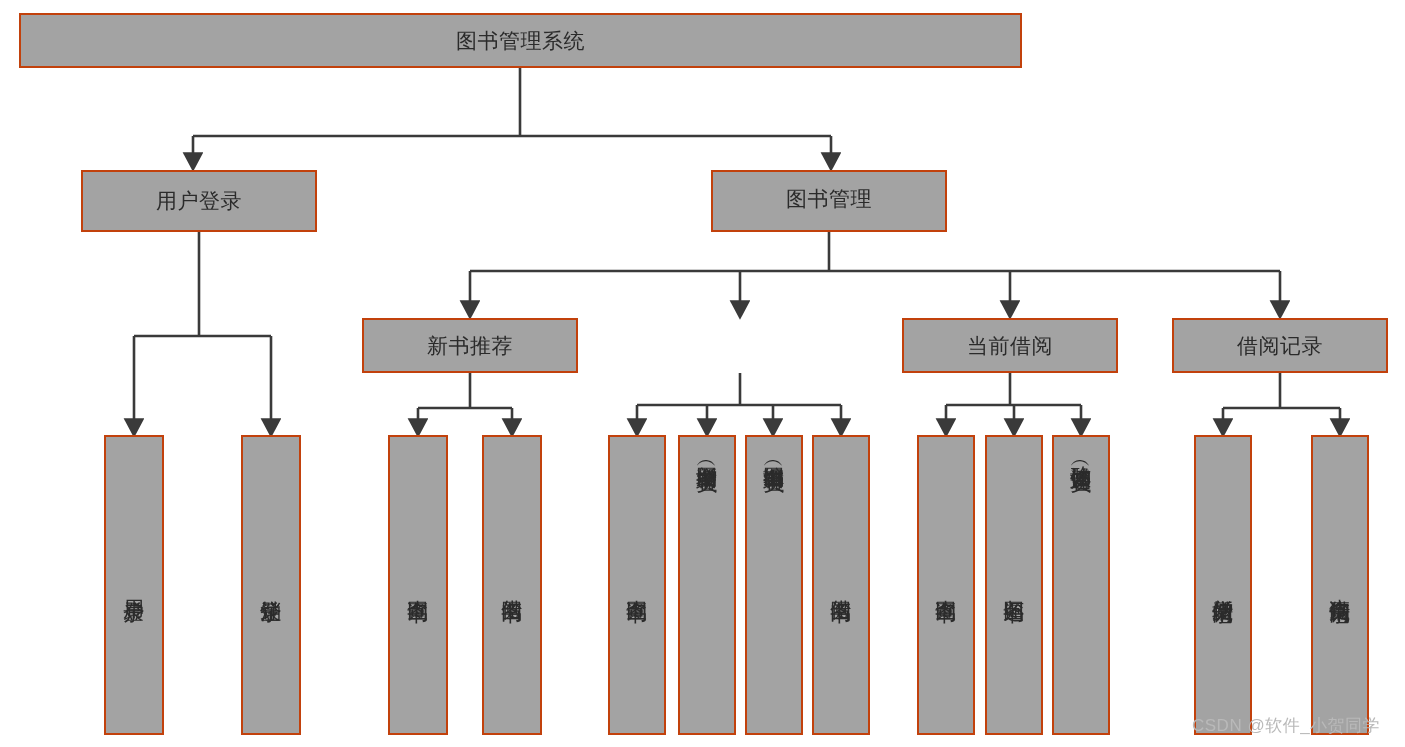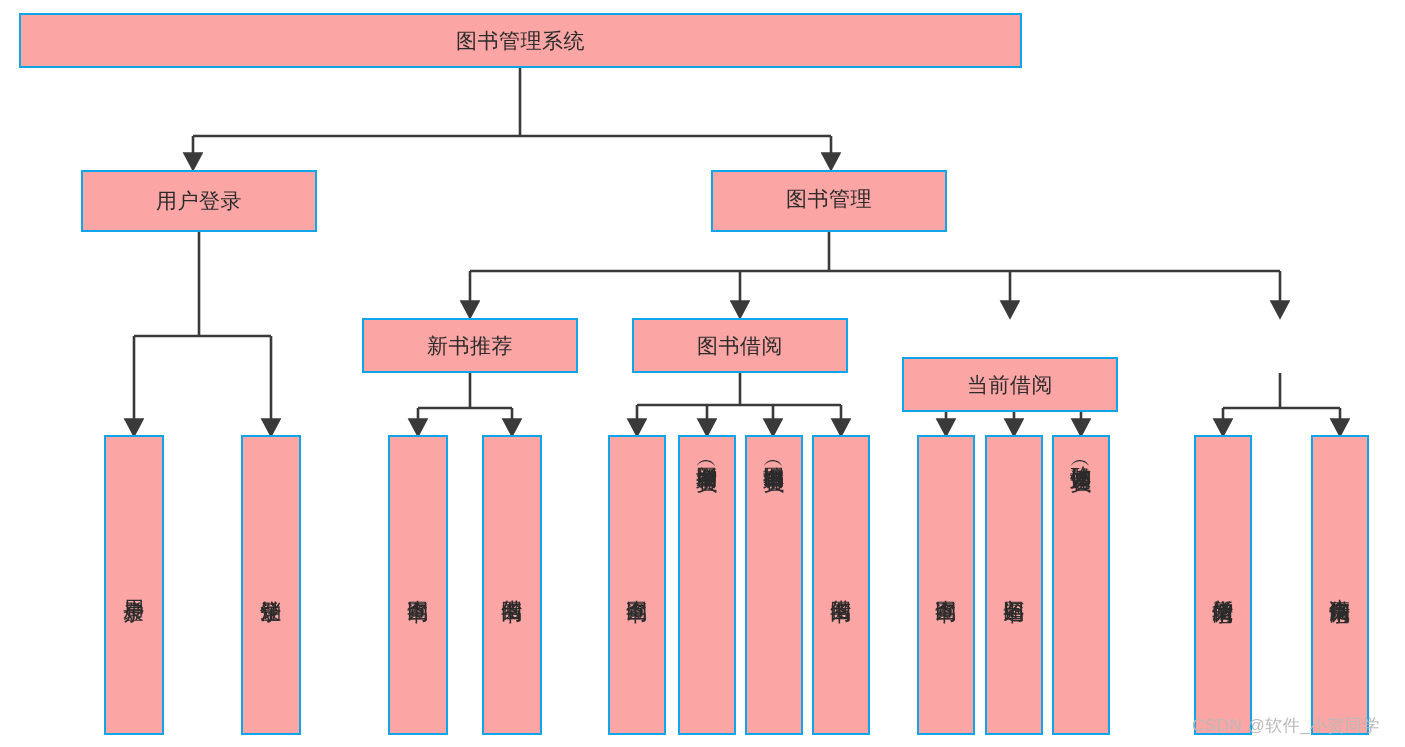--- a/index.html
+++ b/index.html
@@ -23,22 +23,22 @@
     position: absolute;
     left: 0;
     top: 0;
     width: 1405px;
     height: 747px;
     pointer-events: none;
   }
   .node {
     position: absolute;
     box-sizing: border-box;
-    background: #fca5a5;
-    border: 2px solid #0ea5e9;
+    background: #a3a3a3;
+    border: 2px solid #c2410c;
     display: flex;
     align-items: center;
     justify-content: center;
     z-index: 3;
   }
   .node-h {
     font-size: 21px;
     line-height: 1.2;
     letter-spacing: 0.5px;
     color: #2b2b2b;
@@ -136,28 +136,28 @@
   </div>
 
   <div class="node" style="left:711px; top:170px; width:236px; height:62px;font-family:Liberation Mono, monospace;">
     <span class="node-h">图书管理</span>
   </div>
 
   <div class="node" style="left:362px; top:318px; width:216px; height:55px;text-align:right;">
     <span class="node-h">新书推荐</span>
   </div>
 
-  <div class="node" style="left:632px; top:318px; width:216px; height:55px;">
-    <span class="node-h">图书借阅</span>
-  </div>
-
-  <div class="node" style="left:902px; top:318px; width:216px; height:55px;margin-top:39px;">
+
+  <div class="node" style="left:902px; top:318px; width:216px; height:55px;">
     <span class="node-h">当前借阅</span>
   </div>
 
+  <div class="node" style="left:1172px; top:318px; width:216px; height:55px;">
+    <span class="node-h">借阅记录</span>
+  </div>
 
   <div class="node node-v vbox-mid" style="left:104px; top:435px; width:60px; height:300px;">
     <span class="vlabel">用户登录</span>
   </div>
 
   <div class="node node-v vbox-mid" style="left:241px; top:435px; width:60px; height:300px;">
     <span class="vlabel">注销登录</span>
   </div>
 
   <div class="node node-v vbox-mid" style="left:388px; top:435px; width:60px; height:300px;">

